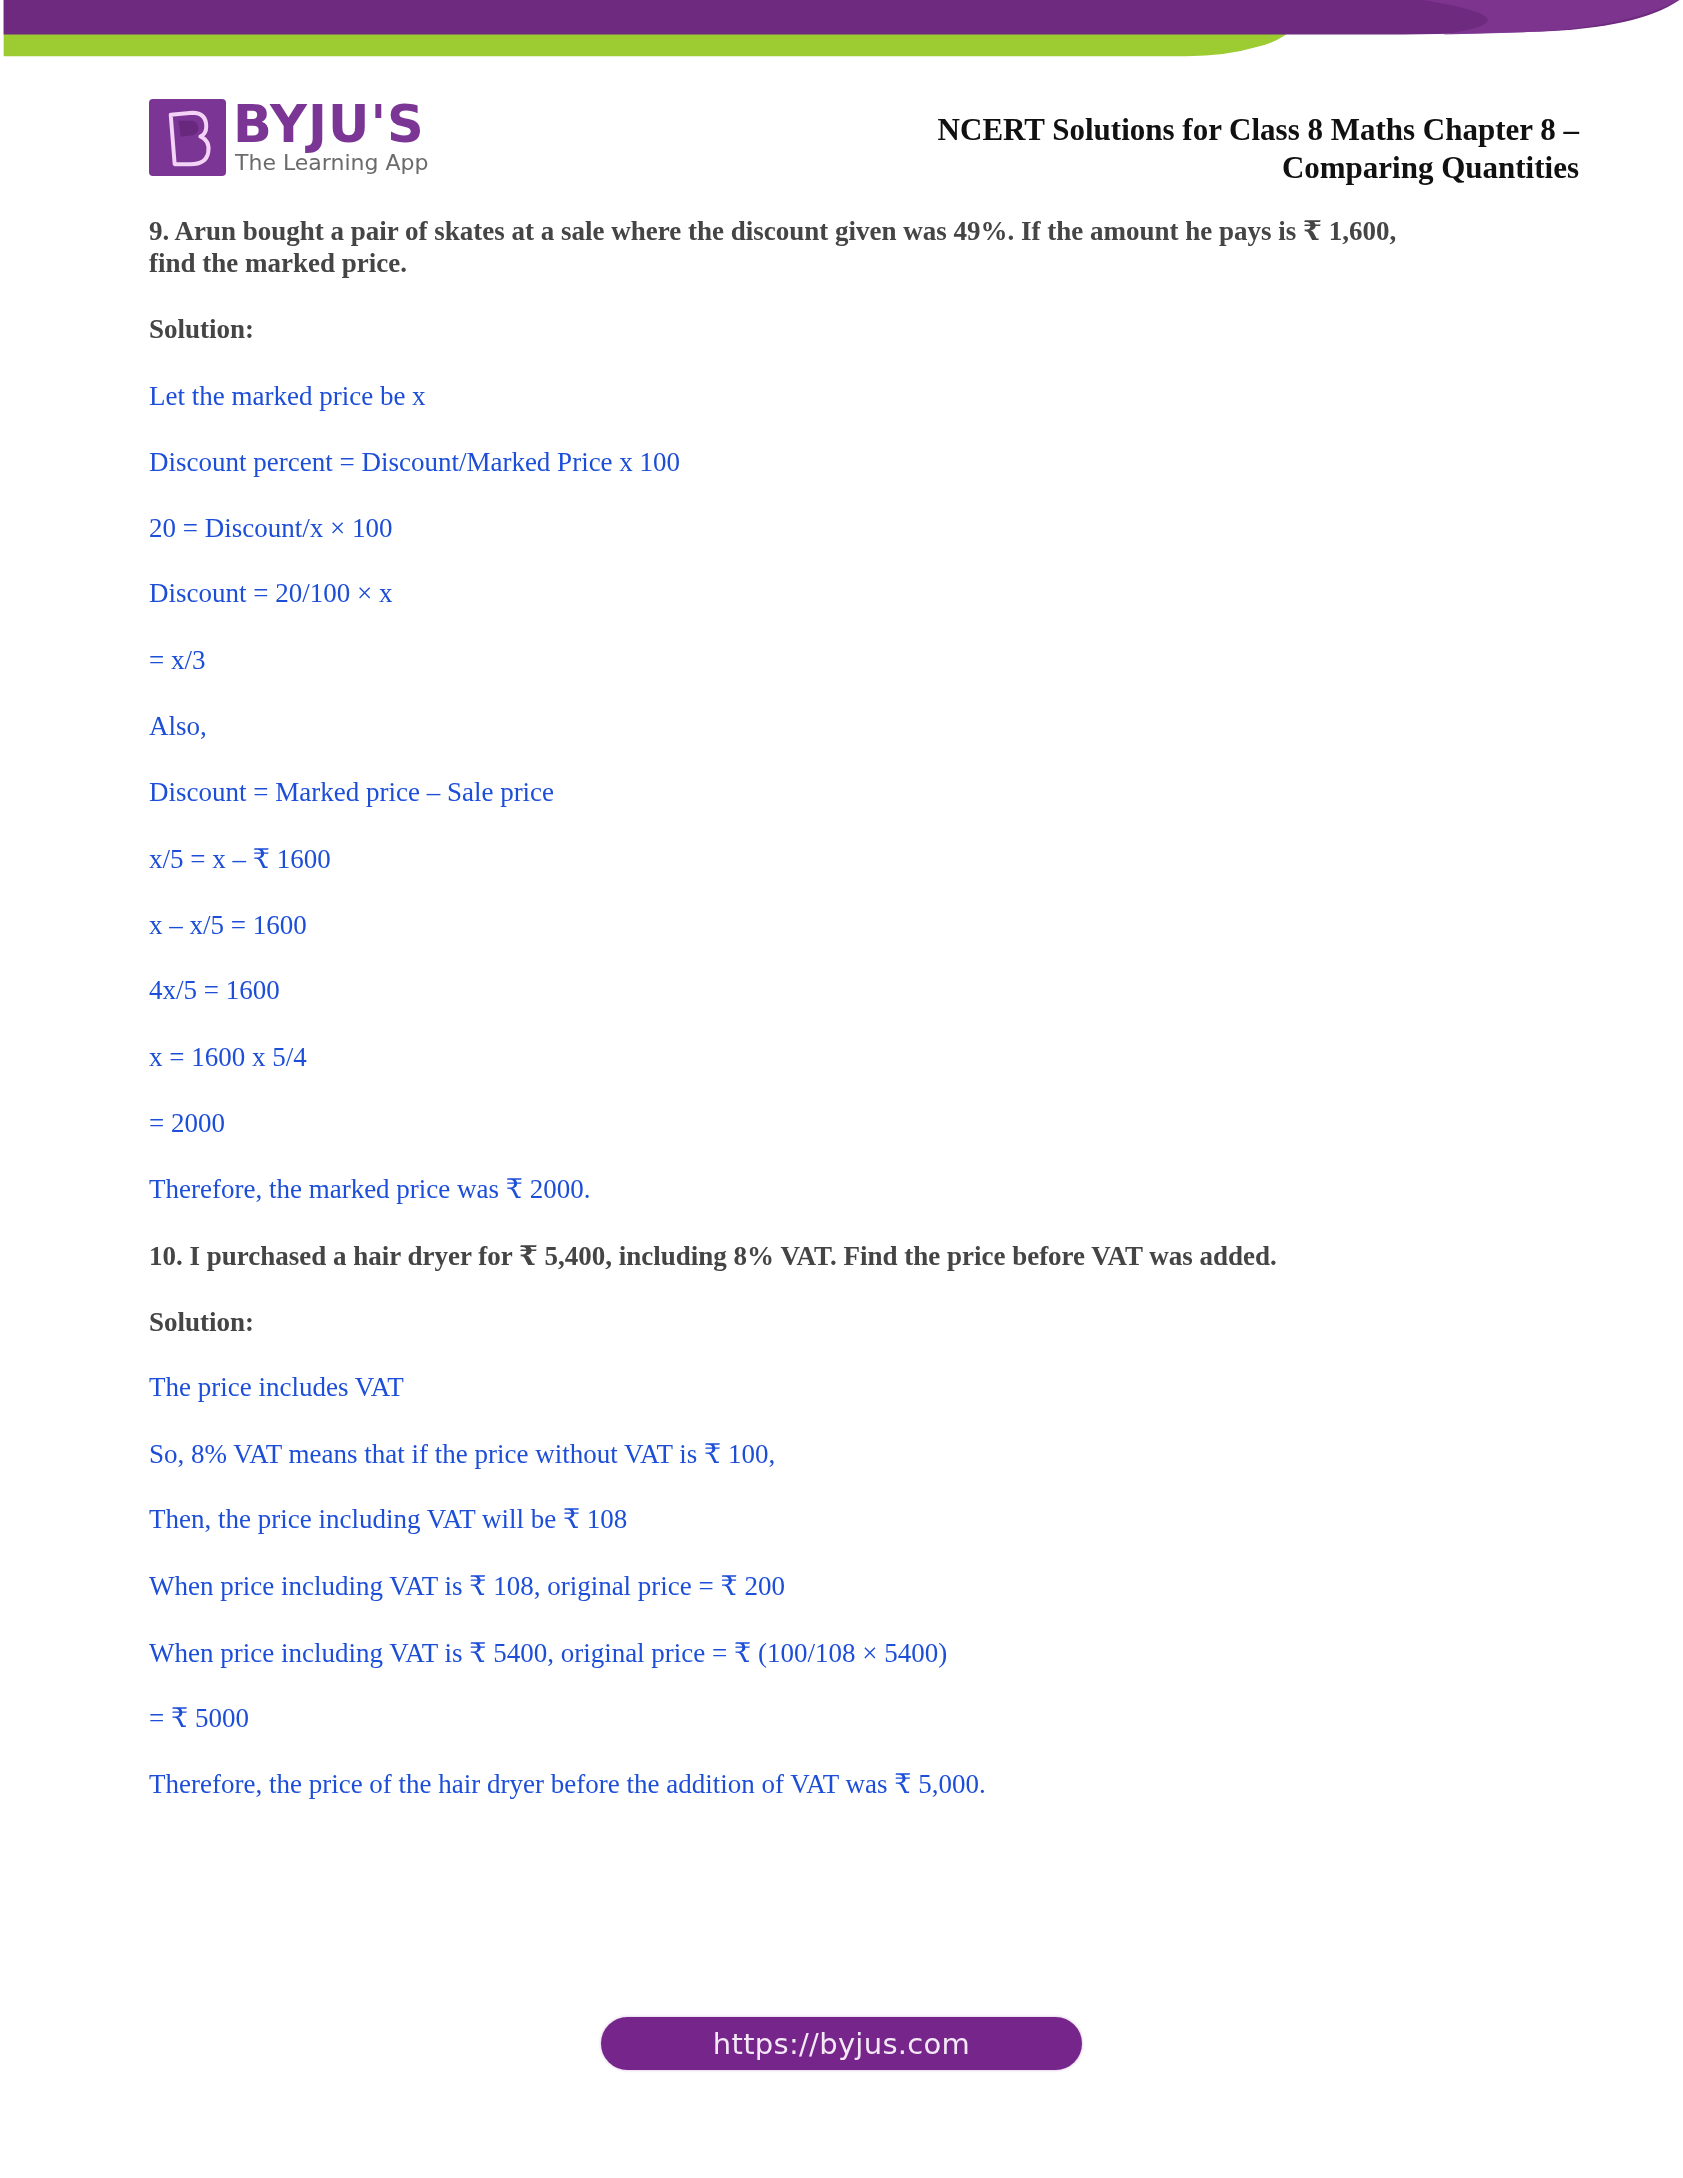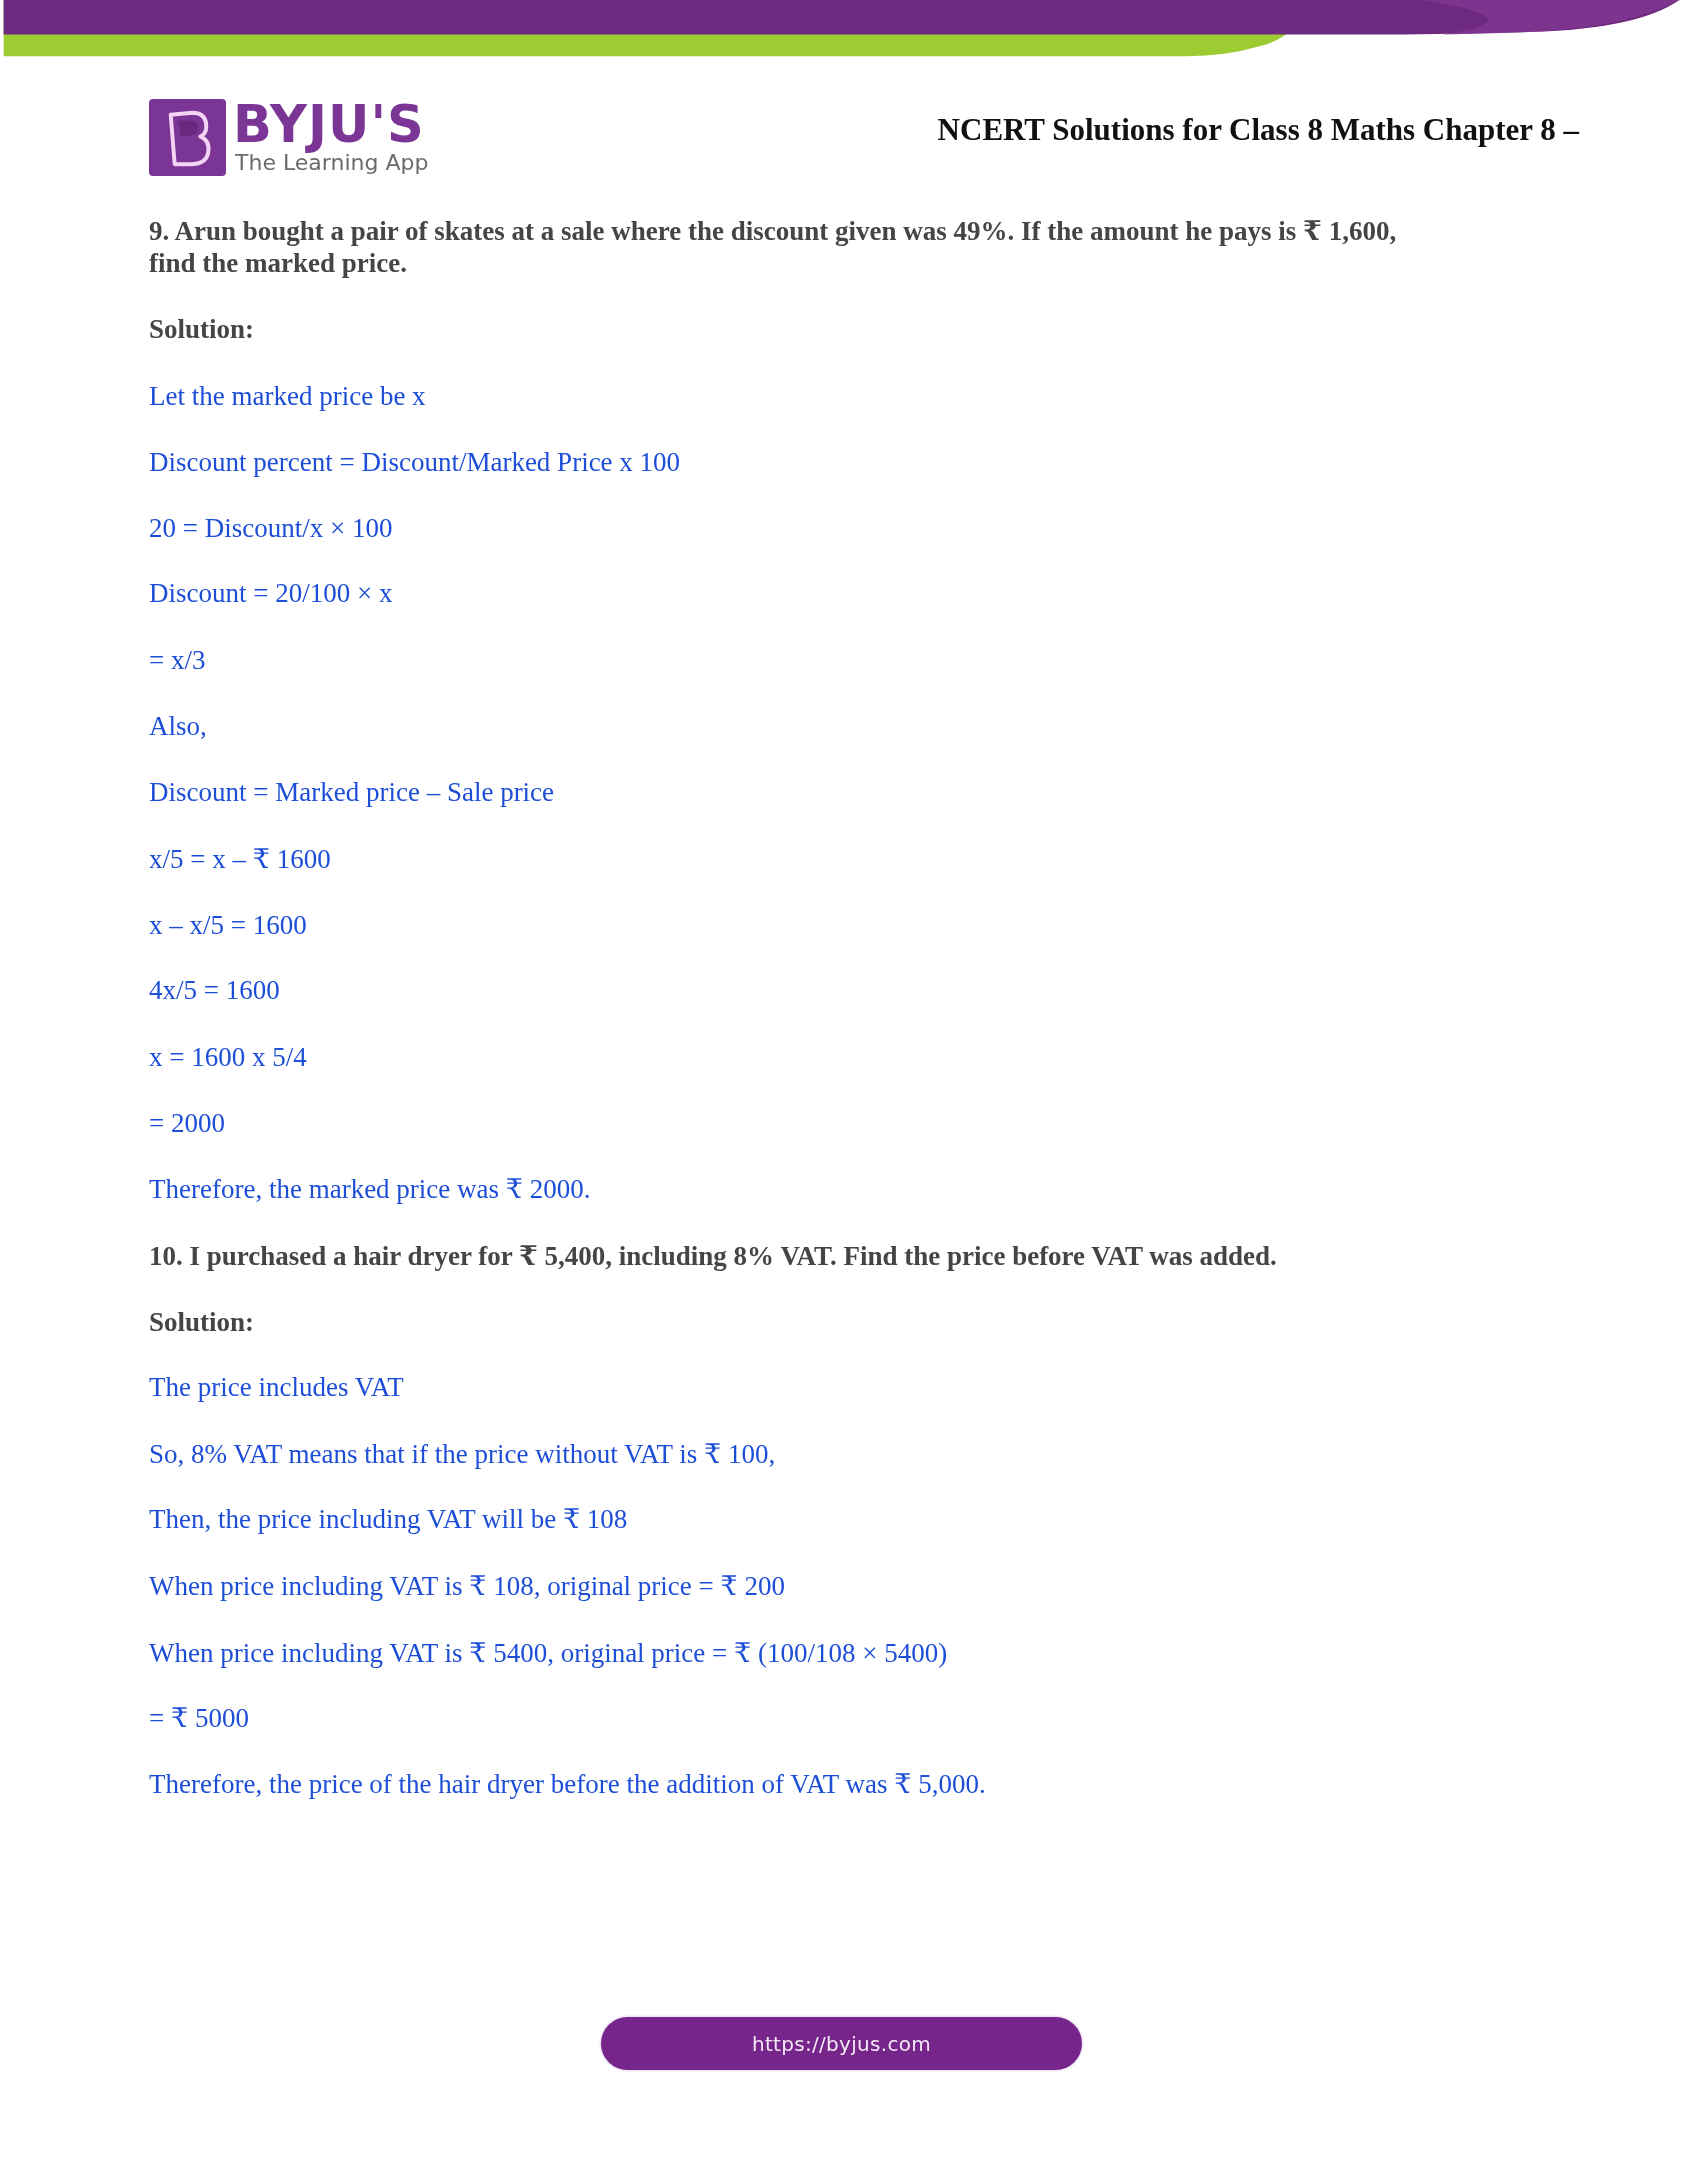--- a/index.html
+++ b/index.html
@@ -34,21 +34,21 @@
     font-size: 27px; line-height: 32px; color: #1d4ed8;
   }
   .ln.b { font-weight: bold; color: #454545; }
   .footer-pill {
     position: absolute; left: 601px; top: 2017px; width: 481px; height: 53px;
     background: #76268a; border-radius: 27px;
     box-shadow: 0 0 3px rgba(180,120,200,0.6);
     display: flex; align-items: center; justify-content: center;
   }
   .footer-pill span {
-    font-family: "DejaVu Sans", sans-serif; font-size: 20px; color: #f4e8f6; letter-spacing: 0.3px;
+    font-family: "DejaVu Sans", sans-serif; font-size: 29px; color: #f4e8f6; letter-spacing: 0.3px;
   }
 </style>
 </head>
 <body>
 
 <svg class="top-bands" width="1683" height="69" viewBox="0 0 1700 70">
   <path d="M0 0 H1330 Q1310 40 1270 48 Q1240 57 1200 57 H0 Z" fill="#9ccb32"></path>
   <path d="M0 0 H1700 Q1660 28 1560 32 Q1500 34 1420 35 H0 Z" fill="#6e2a7e"></path>
   <path d="M1440 0 H1700 Q1650 26 1560 32 Q1510 34 1460 35 Q1560 20 1440 0 Z" fill="#7d3590" opacity="0.9"></path>
 </svg>
@@ -59,20 +59,21 @@
       <path d="M22 16 L44 14 Q58 14 58 28 Q58 35 52 38 Q62 42 60 54 Q58 66 42 66 L26 66 Z" fill="none" stroke="#f3d3f6" stroke-width="4" stroke-linejoin="round"></path>
       <path d="M30 22 L42 22 Q50 22 50 30 Q50 36 43 37 L32 38 Z" fill="#5c2070" opacity="0.6"></path>
     </svg>
   </div>
   <div class="logo-word">BYJU'S</div>
   <div class="logo-tag">The Learning App</div>
 </div>
 
 <div class="doc-title">
   <div>NCERT Solutions for Class 8 Maths Chapter 8 –</div>
+  <div>Comparing Quantities</div>
 </div>
 
 <div class="content">
 
   <div class="ln b" style="top:215px">9. Arun bought a pair of skates at a sale where the discount given was 49%. If the amount he pays is ₹ 1,600,</div>
   <div class="ln b" style="top:247px">find the marked price.</div>
   <div class="ln b" style="top:313px">Solution:</div>
 
   <div class="ln" style="top:380px">Let the marked price be x</div>
   <div class="ln" style="top:446px">Discount percent = Discount/Marked Price x 100</div>

